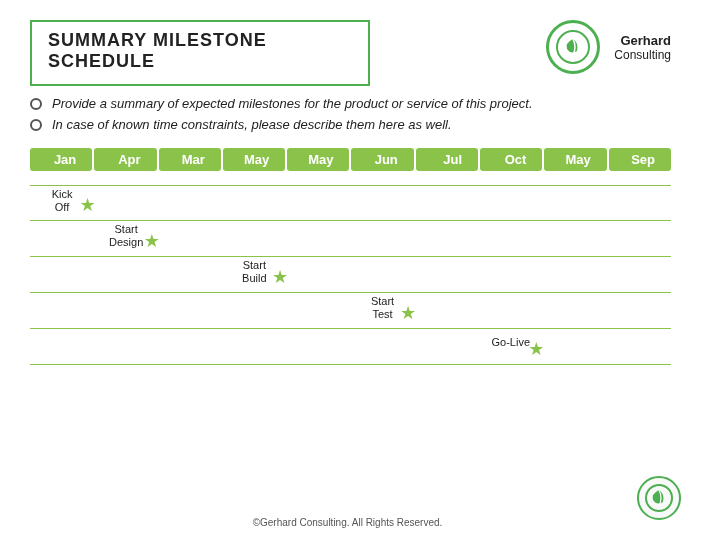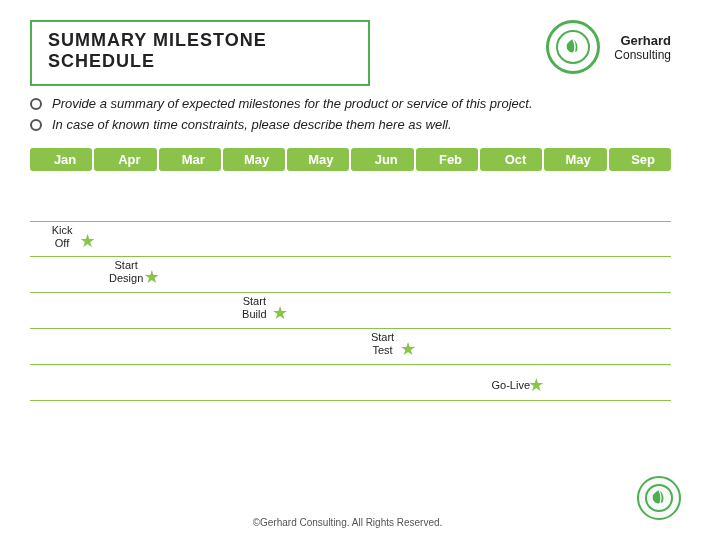--- a/index.html
+++ b/index.html
@@ -136,21 +136,20 @@
     .milestone-row {
       display: flex;
       align-items: center;
       position: relative;
       height: 36px;
       border-bottom: 1.5px solid #8bc34a;
     }
 
     .milestone-row:first-child {
       border-top: 1.5px solid #8bc34a;
-      margin-top: 36px;
     }
 
     .milestone-label {
       font-size: 11px;
       color: #222;
       text-align: center;
       line-height: 1.2;
       position: absolute;
       white-space: nowrap;
     }
@@ -229,21 +228,21 @@
   </div>
 
   <div class="timeline-section">
     <div class="month-row" id="month-row">
         <div class="month-cell">Jan</div>
         <div class="month-cell">Apr</div>
         <div class="month-cell">Mar</div>
         <div class="month-cell">May</div>
         <div class="month-cell">May</div>
         <div class="month-cell">Jun</div>
-        <div class="month-cell">Feb</div>
+        <div class="month-cell">Jul</div>
         <div class="month-cell">Oct</div>
         <div class="month-cell">May</div>
         <div class="month-cell">Sep</div>
       </div>
 
     <div class="milestone-rows" id="milestone-rows">
         <div class="milestone-row">
           <span class="milestone-label" style="left: 5%; transform: translateX(-50%); top: 2px;">Kick<br>Off</span>
           <span class="star-icon" style="left: 9%; transform: translateX(-50%); top: 50%; margin-top: -9px;">★</span>
         </div>
@@ -253,21 +252,21 @@
         </div>
         <div class="milestone-row">
           <span class="milestone-label" style="left: 35%; transform: translateX(-50%); top: 2px;">Start<br>Build</span>
           <span class="star-icon" style="left: 39%; transform: translateX(-50%); top: 50%; margin-top: -9px;">★</span>
         </div>
         <div class="milestone-row">
           <span class="milestone-label" style="left: 55%; transform: translateX(-50%); top: 2px;">Start<br>Test</span>
           <span class="star-icon" style="left: 59%; transform: translateX(-50%); top: 50%; margin-top: -9px;">★</span>
         </div>
         <div class="milestone-row">
-          <span class="milestone-label" style="left: 75%; transform: translateX(-50%); top: 14px;">Go-Live</span>
+          <span class="milestone-label" style="left: 75%; transform: translateX(-50%); top: 7px;">Go-Live</span>
           <span class="star-icon" style="left: 79%; transform: translateX(-50%); top: 50%; margin-top: -9px;">★</span>
         </div>
       </div>
   </div>
 
   <div class="footer">
     <span>©Gerhard Consulting. All Rights Reserved.</span>
   </div>
 
   <div class="bottom-logo">

